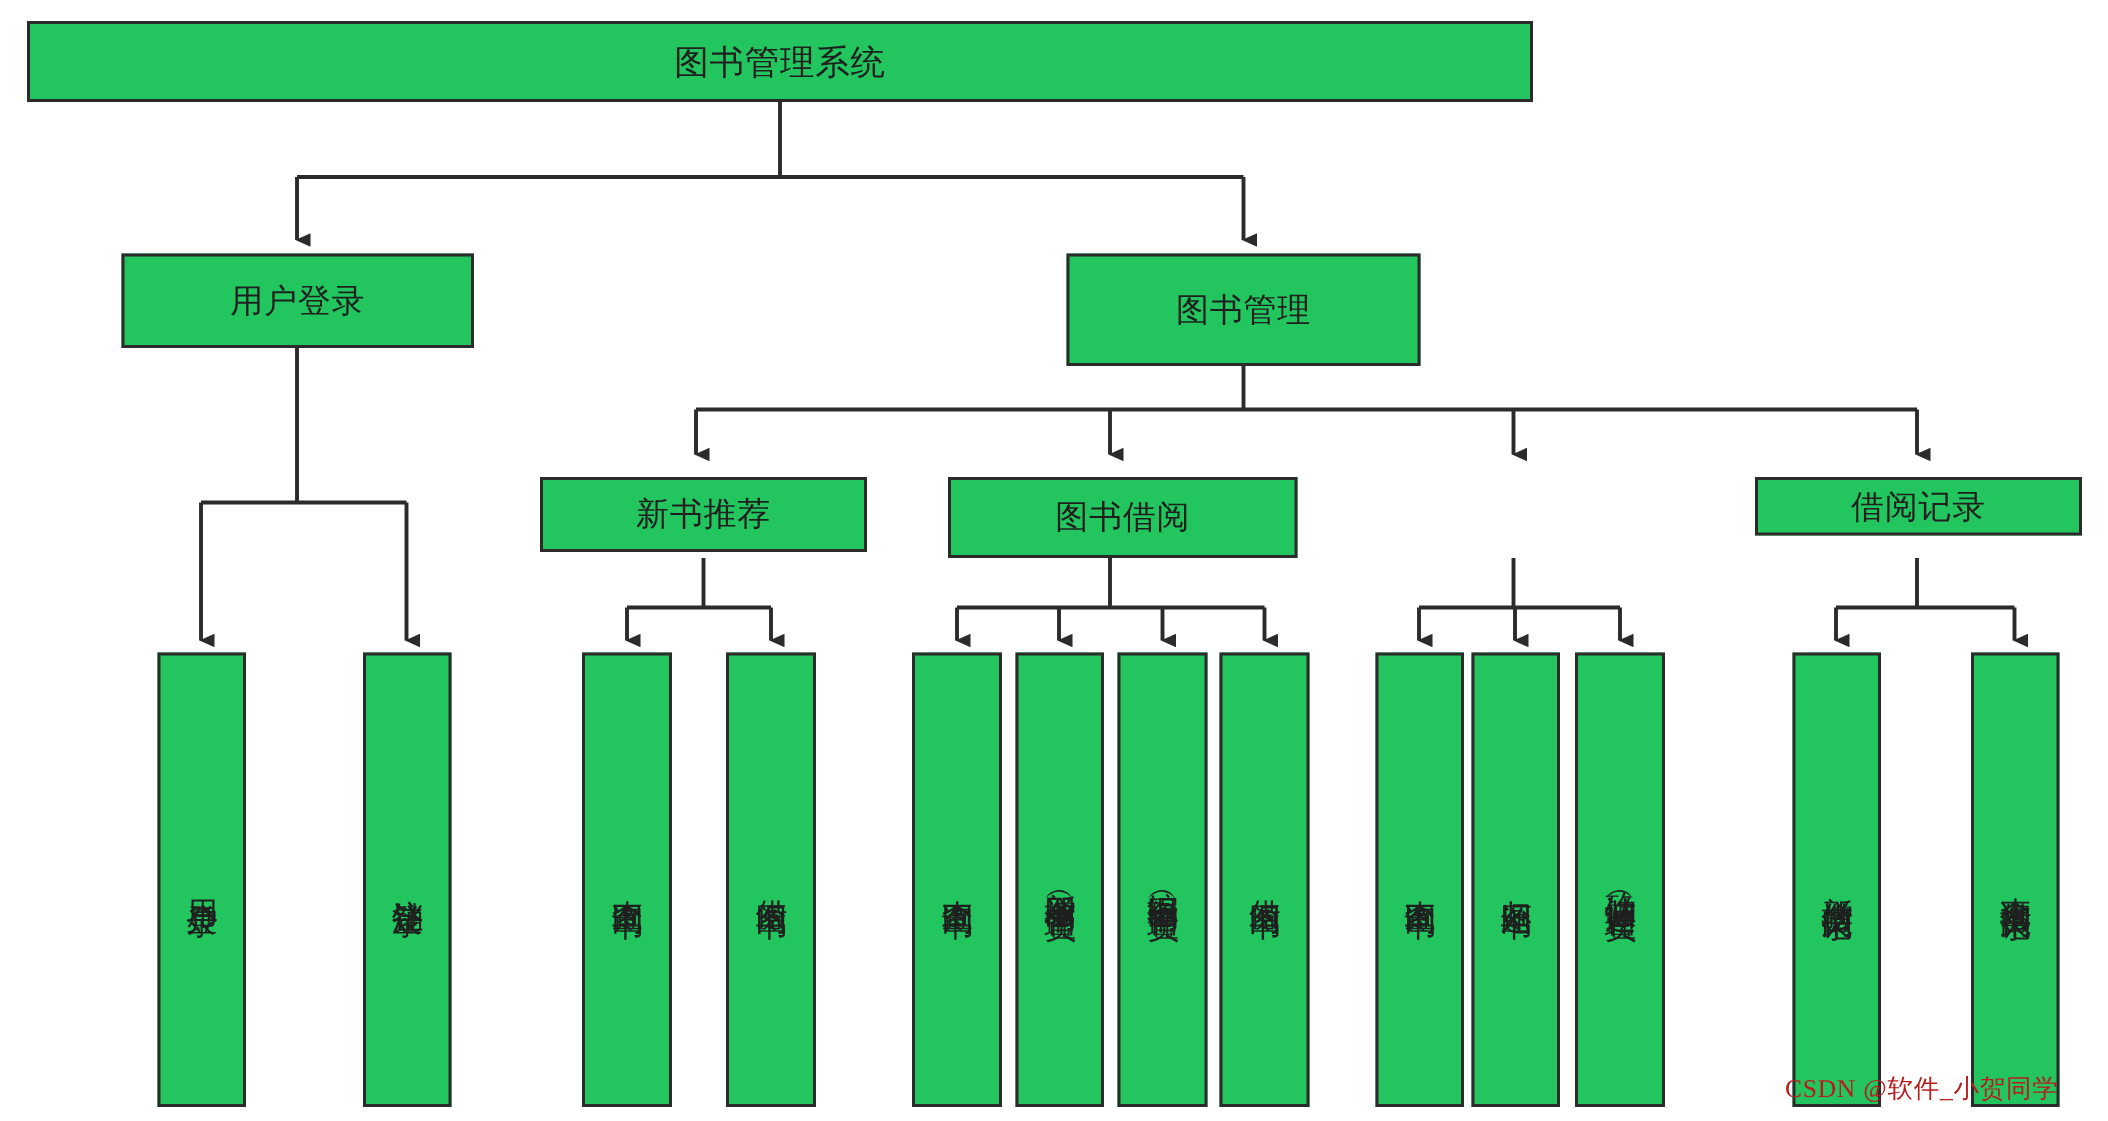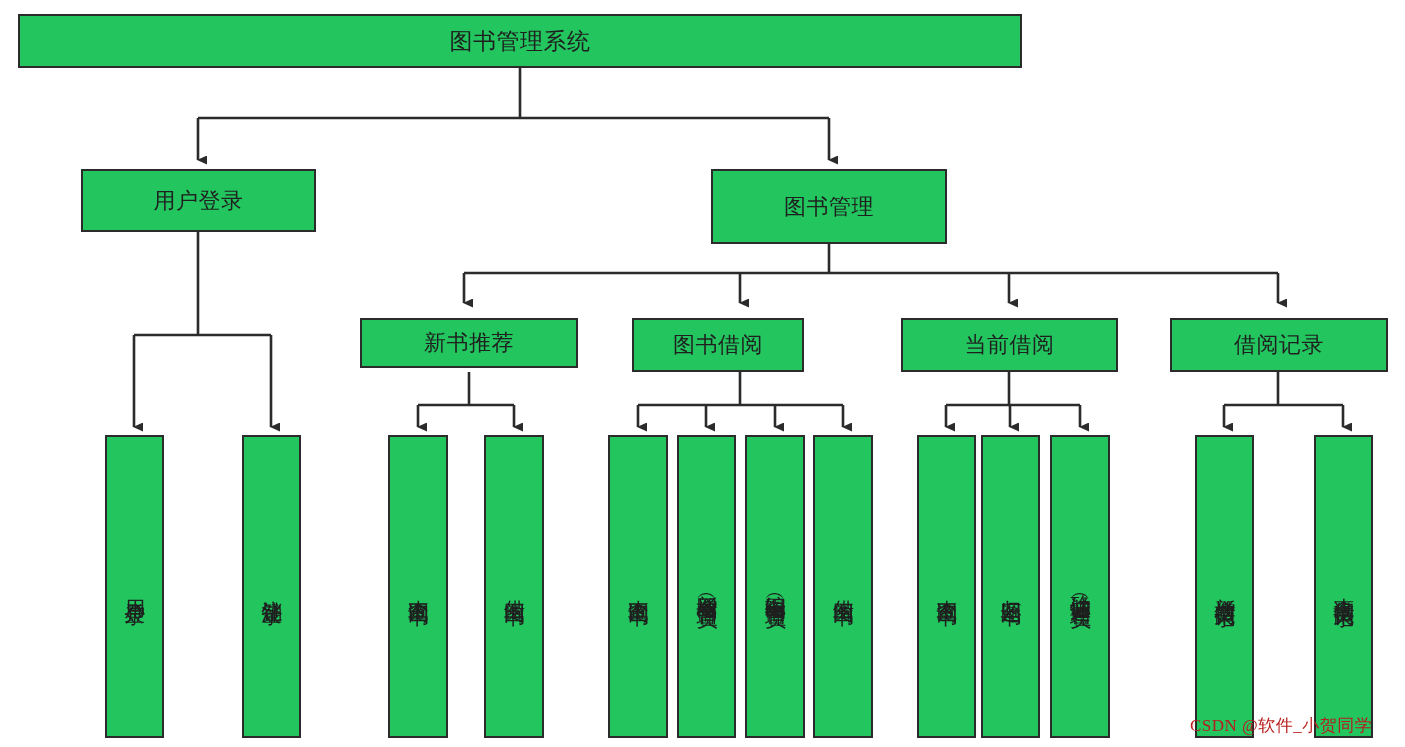--- a/index.html
+++ b/index.html
@@ -141,27 +141,24 @@
   <div class="node level-1" style="left:81px; top:169px; width:235px; height:63px;">
     <span class="node-label">用户登录</span>
   </div>
   <div class="node level-1" style="left:711px; top:169px; width:236px; height:75px;">
     <span class="node-label">图书管理</span>
   </div>
 
   <div class="node level-2" style="left:360px; top:318px; width:218px; height:50px;">
     <span class="node-label">新书推荐</span>
   </div>
-  <div class="node level-2" style="left:632px; top:318px; width:172px; height:54px;">
+  <div class="node level-2" style="left:632px; top:318px; width:233px; height:54px;">
     <span class="node-label">图书借阅</span>
   </div>
-  <div class="node level-2" style="left:901px; top:318px; width:217px; height:54px;">
-    <span class="node-label">当前借阅</span>
-  </div>
-  <div class="node level-2" style="left:1170px; top:318px; width:218px; height:54px;">
+  <div class="node level-2" style="left:1170px; top:318px; width:218px; height:39px;">
     <span class="node-label">借阅记录</span>
   </div>
 
   <div class="node leaf" style="left:105px; top:435px; width:59px; height:303px;">
     <span class="node-label">用户登录</span>
   </div>
   <div class="node leaf" style="left:242px; top:435px; width:59px; height:303px;">
     <span class="node-label">注销登录</span>
   </div>
 

